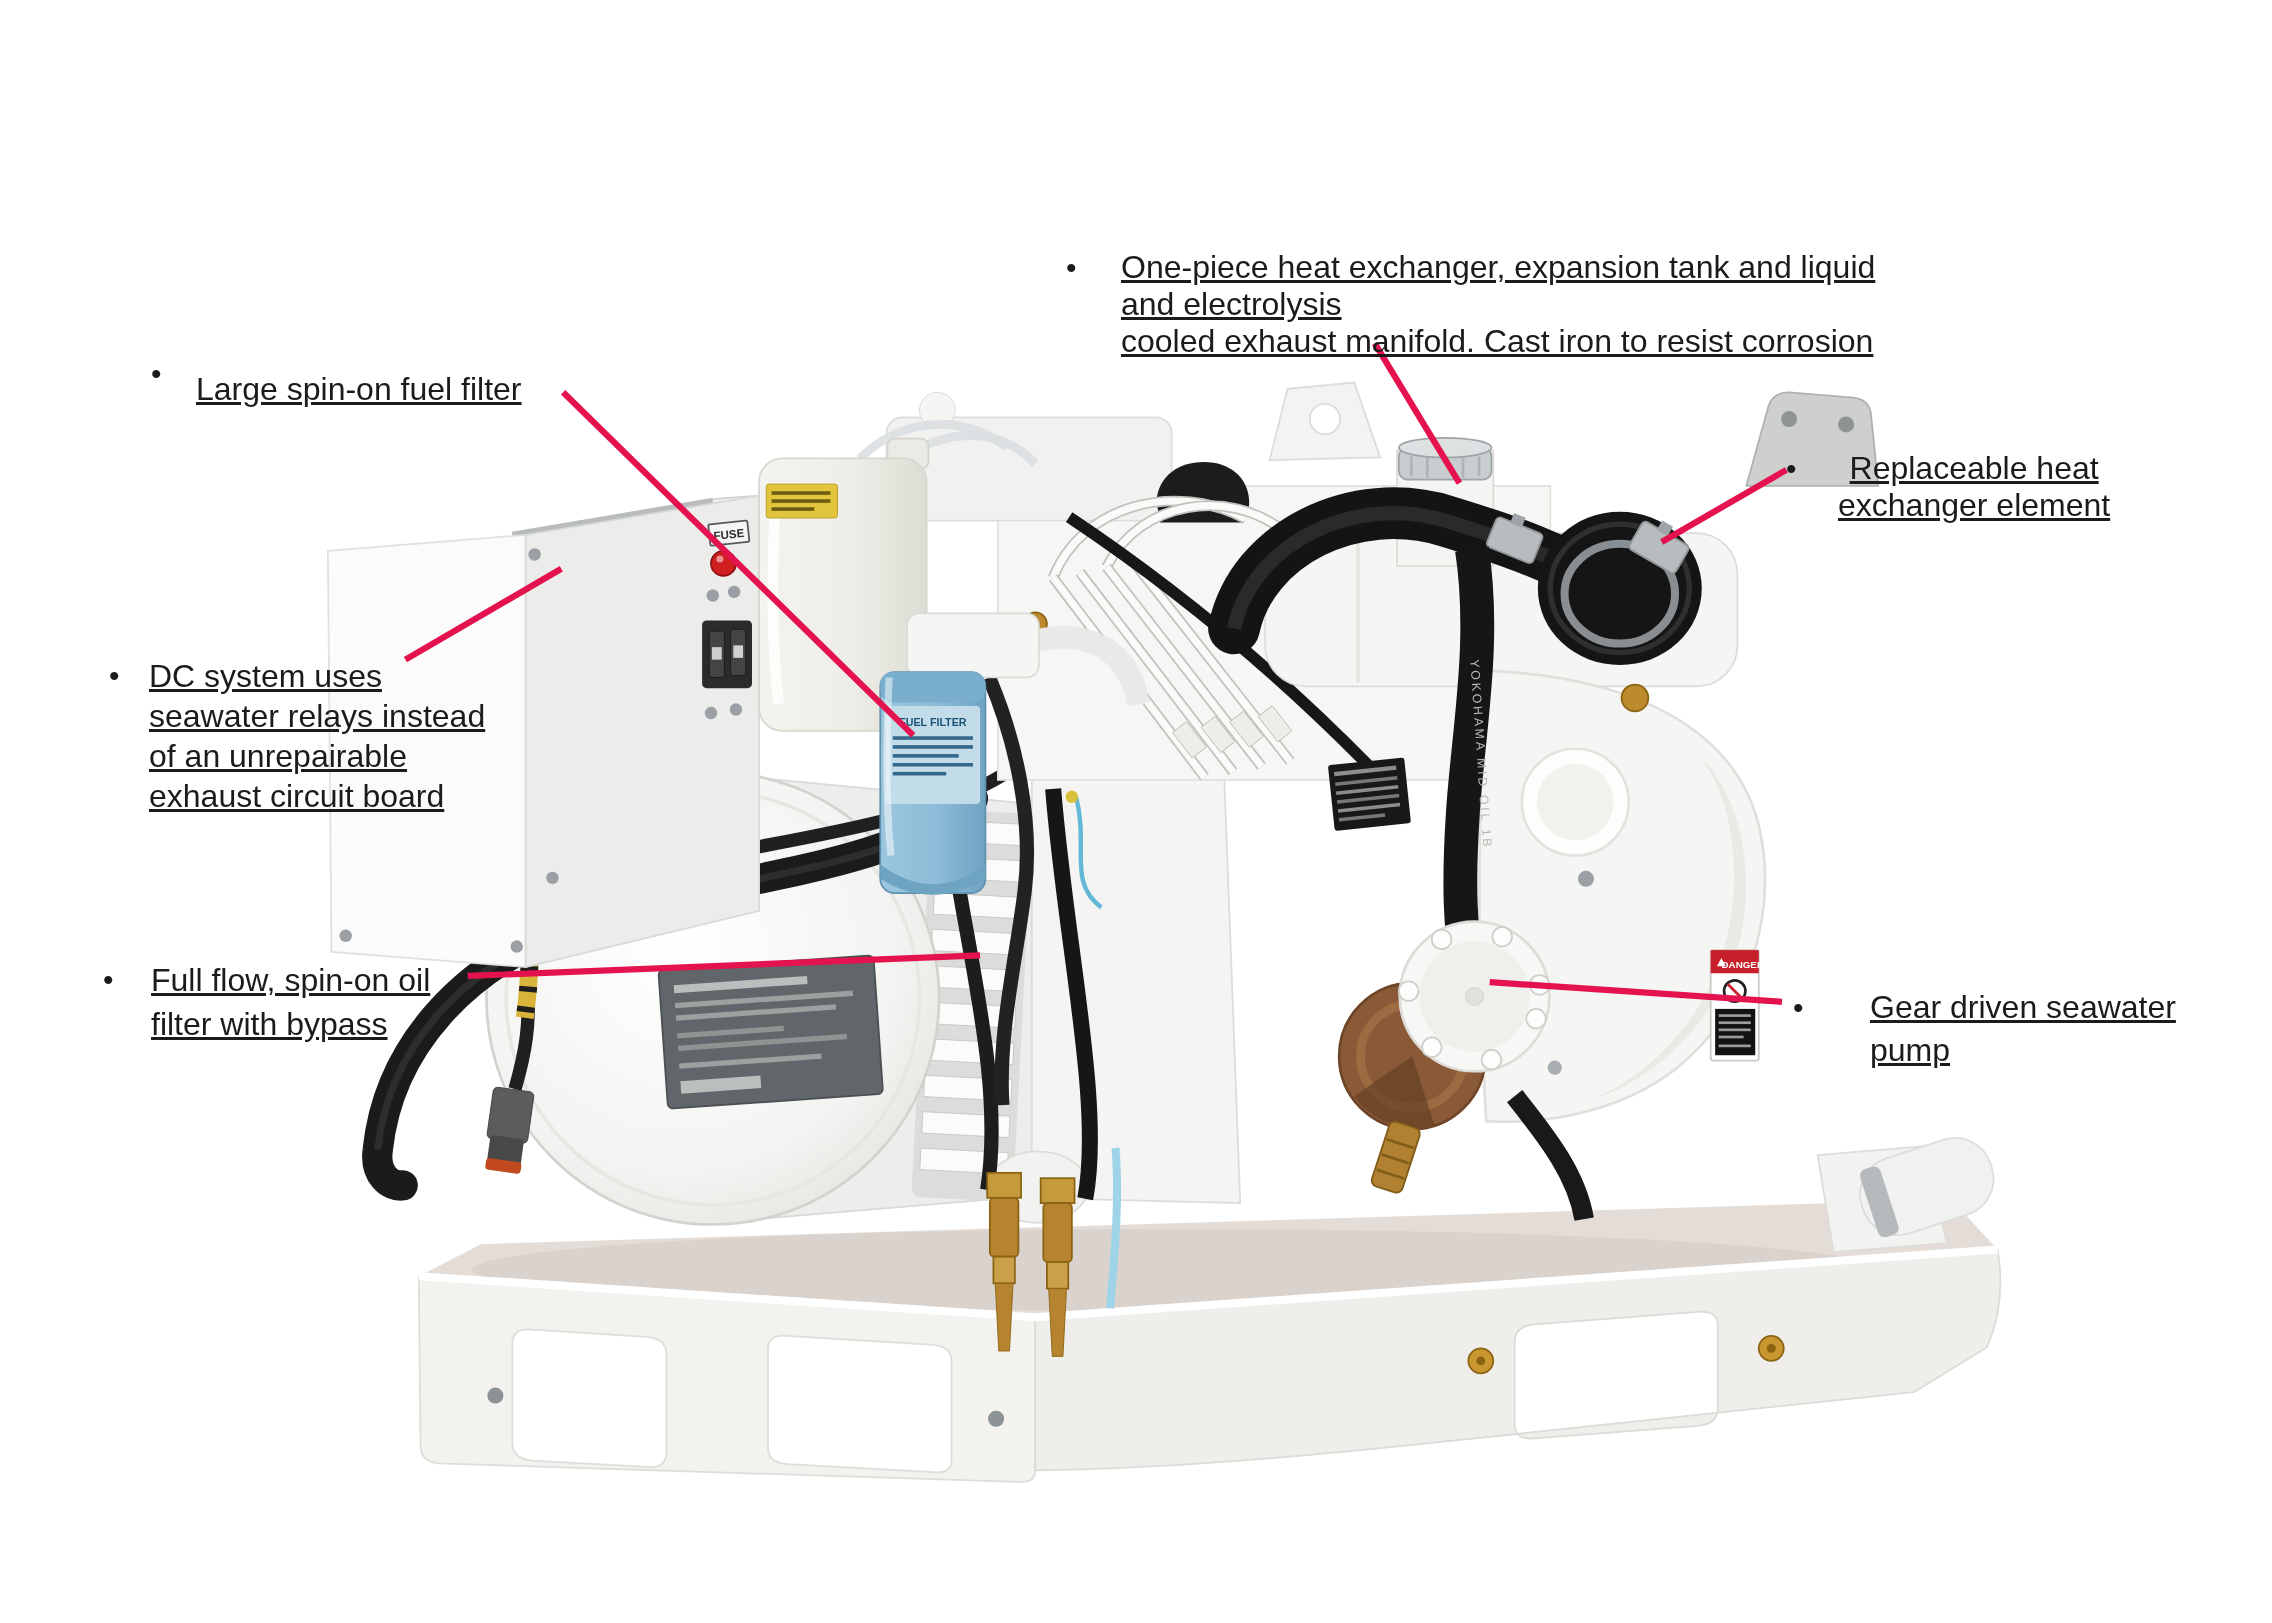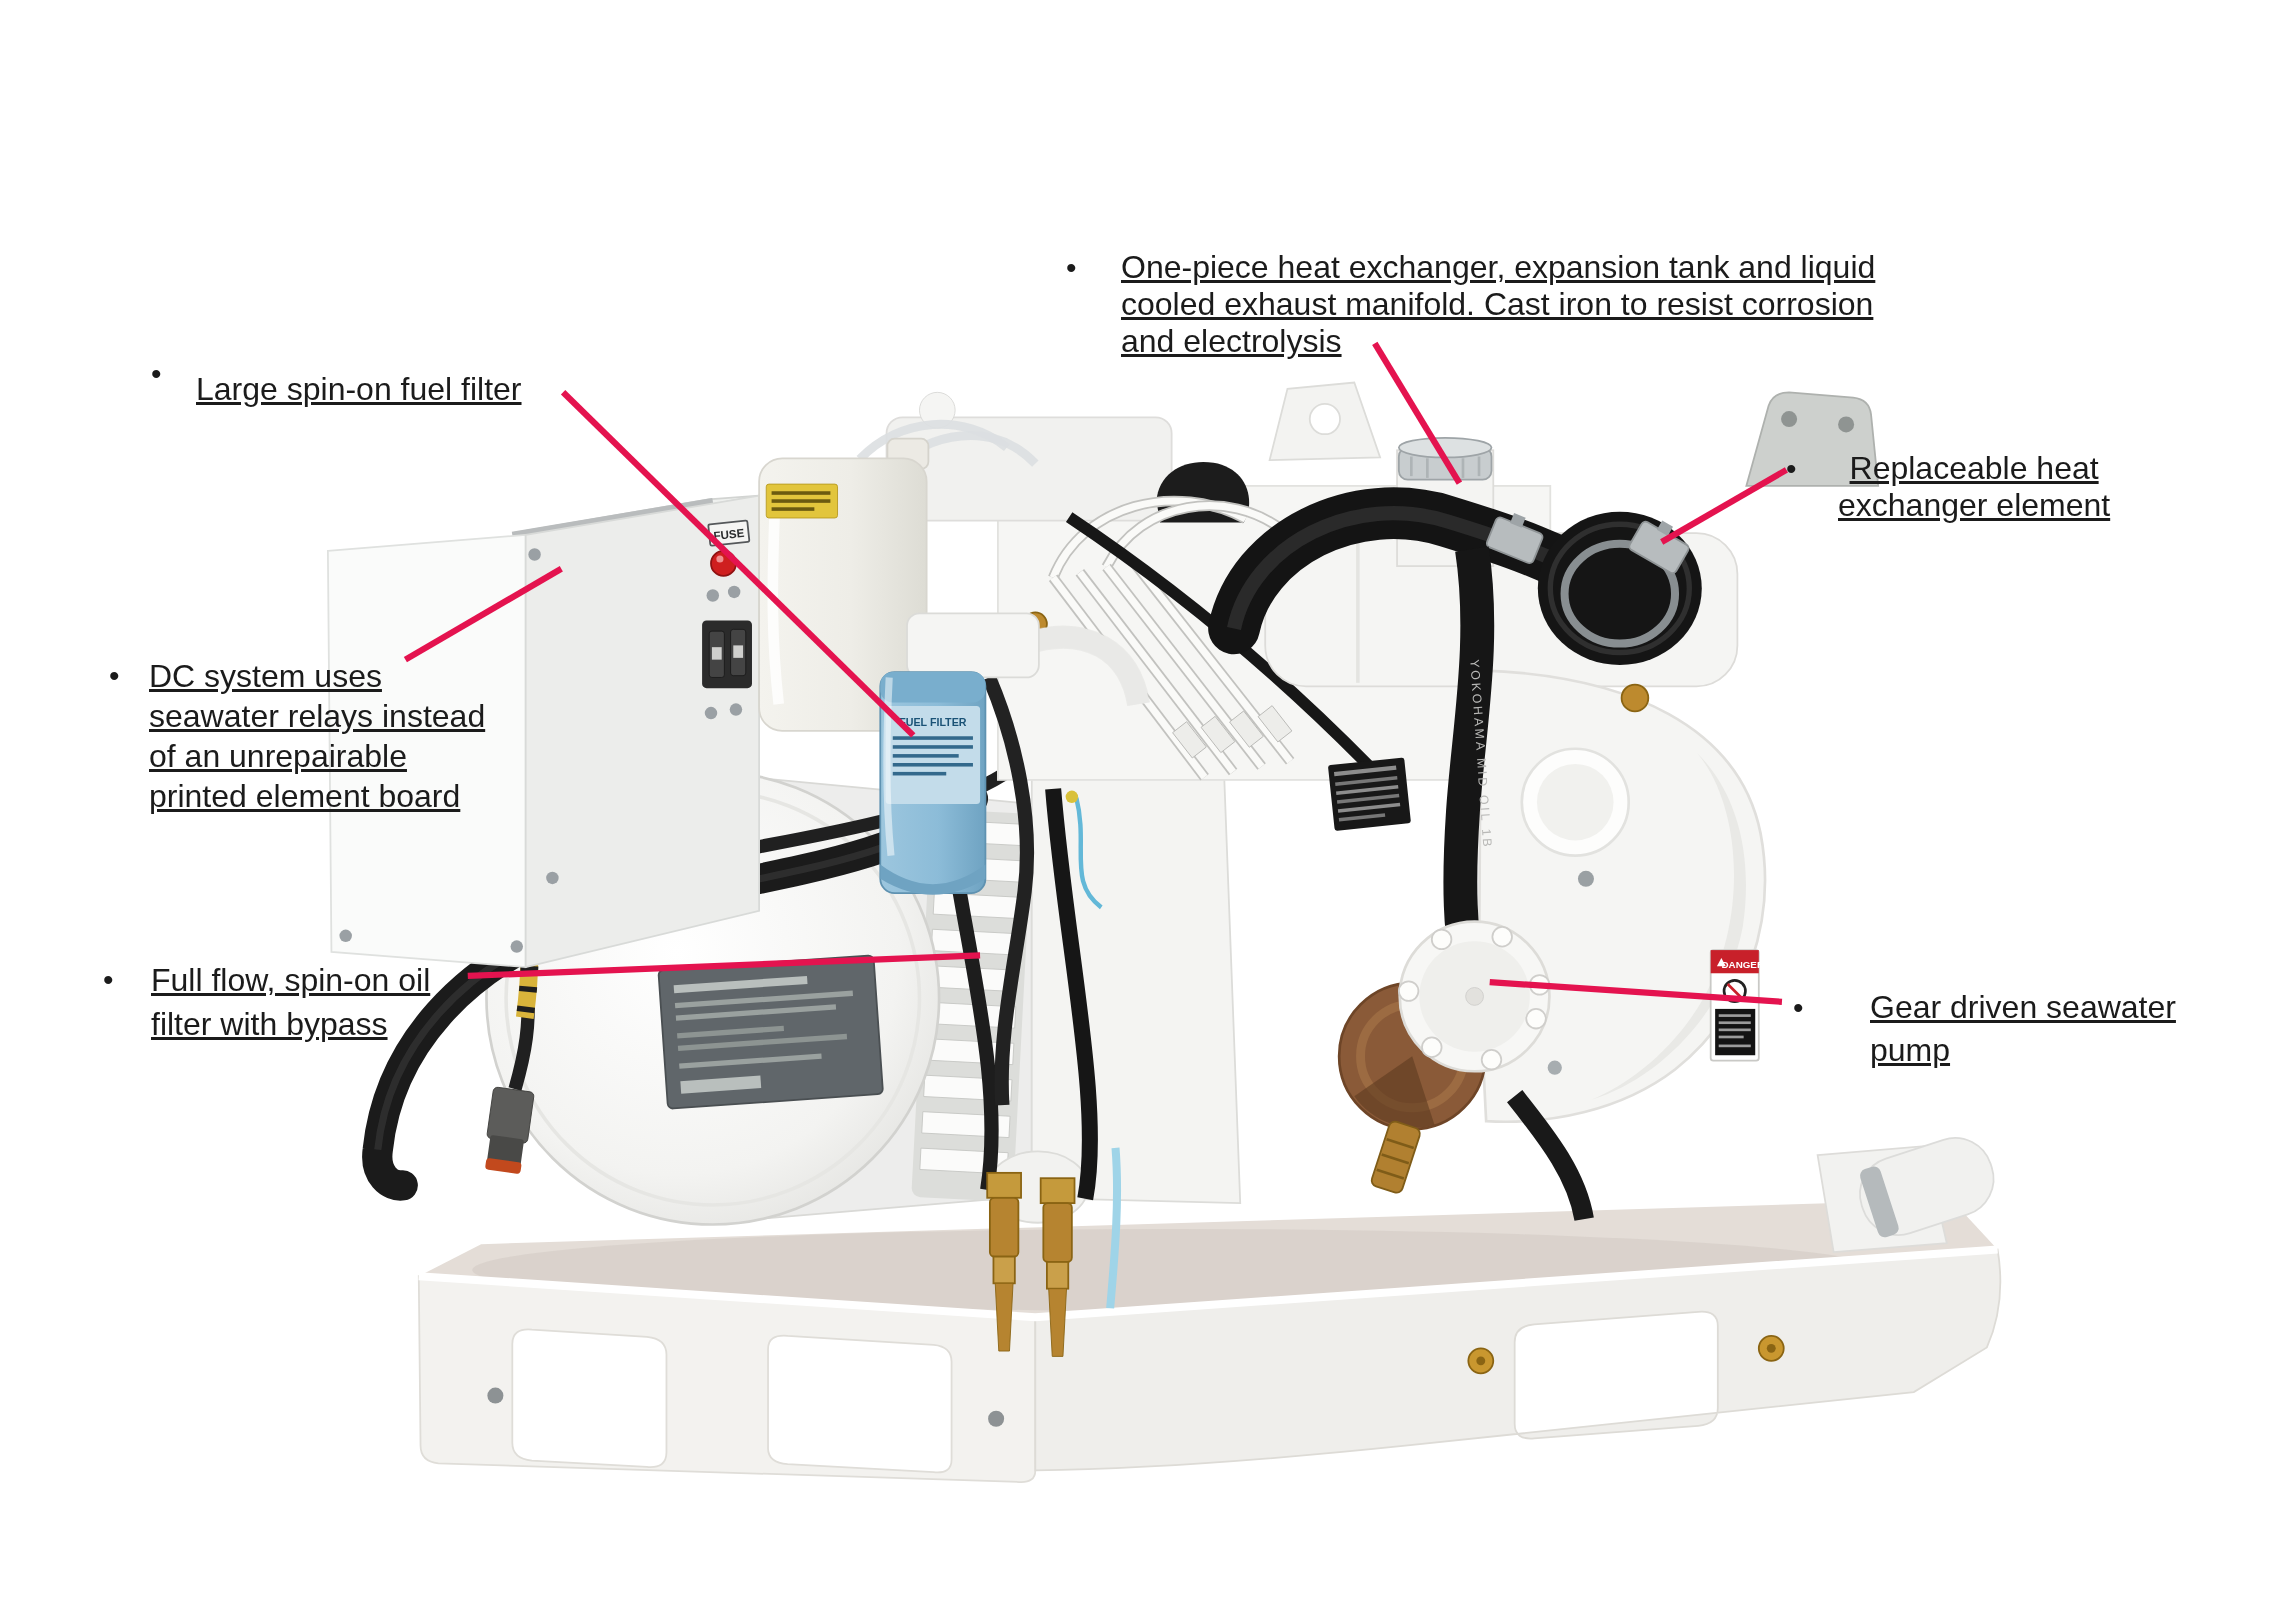--- a/index.html
+++ b/index.html
@@ -350,22 +350,22 @@
       <line class="callout-line" x1="455" y1="740" x2="630" y2="638" stroke="#e4134f"></line>
       <line class="callout-line" x1="525" y1="1095" x2="1100" y2="1072" stroke="#e4134f"></line>
       <line class="callout-line" x1="1672" y1="1102" x2="2000" y2="1124" stroke="#e4134f"></line>
     </g>
   </svg>
 
   <div class="annotation" id="ann-heat-exchanger-manifold" style="color: rgb(27, 27, 27);">
     <span class="bullet">•</span>
     <div class="lines">
       <div class="line">One-piece heat exchanger, expansion tank and liquid</div>
+      <div class="line">and electrolysis</div>
       <div class="line">cooled exhaust manifold. Cast iron to resist corrosion</div>
-      <div class="line">and electrolysis</div>
     </div>
   </div>
 
   <div class="annotation" id="ann-fuel-filter" style="color: rgb(27, 27, 27);">
     <span class="bullet">•</span>
     <div class="lines">
       <div class="line">Large spin-on fuel filter</div>
     </div>
   </div>
 
@@ -376,21 +376,21 @@
       <div class="line">exchanger element</div>
     </div>
   </div>
 
   <div class="annotation" id="ann-dc-system" style="color: rgb(27, 27, 27);">
     <span class="bullet">•</span>
     <div class="lines">
       <div class="line">DC system uses</div>
       <div class="line">seawater relays instead</div>
       <div class="line">of an unrepairable</div>
-      <div class="line">printed element board</div>
+      <div class="line">exhaust circuit board</div>
     </div>
   </div>
 
   <div class="annotation" id="ann-oil-filter" style="color: rgb(27, 27, 27);">
     <span class="bullet">•</span>
     <div class="lines">
       <div class="line">Full flow, spin-on oil</div>
       <div class="line">filter with bypass</div>
     </div>
   </div>

